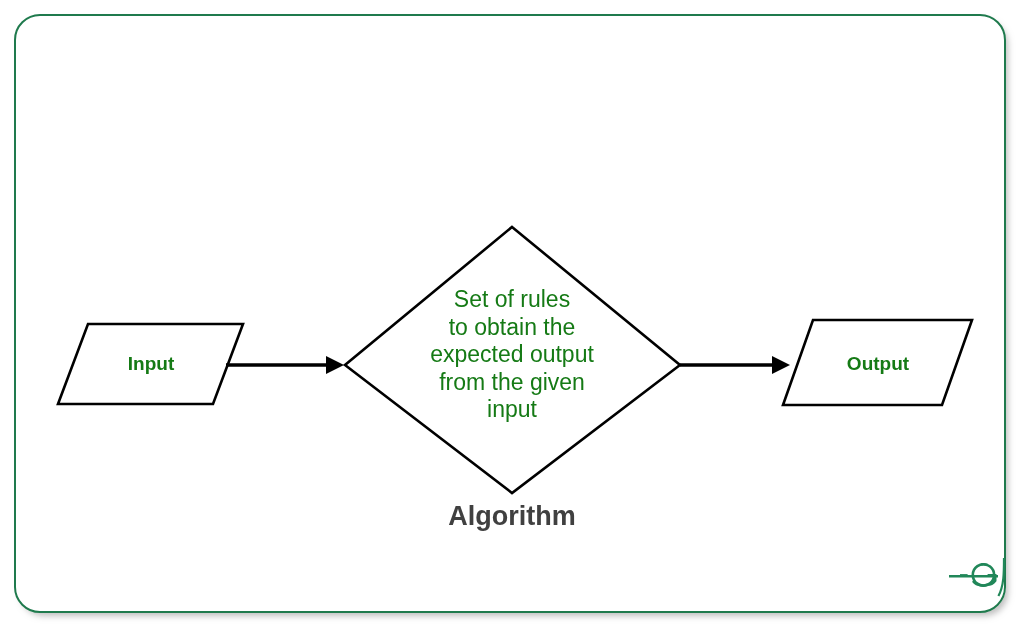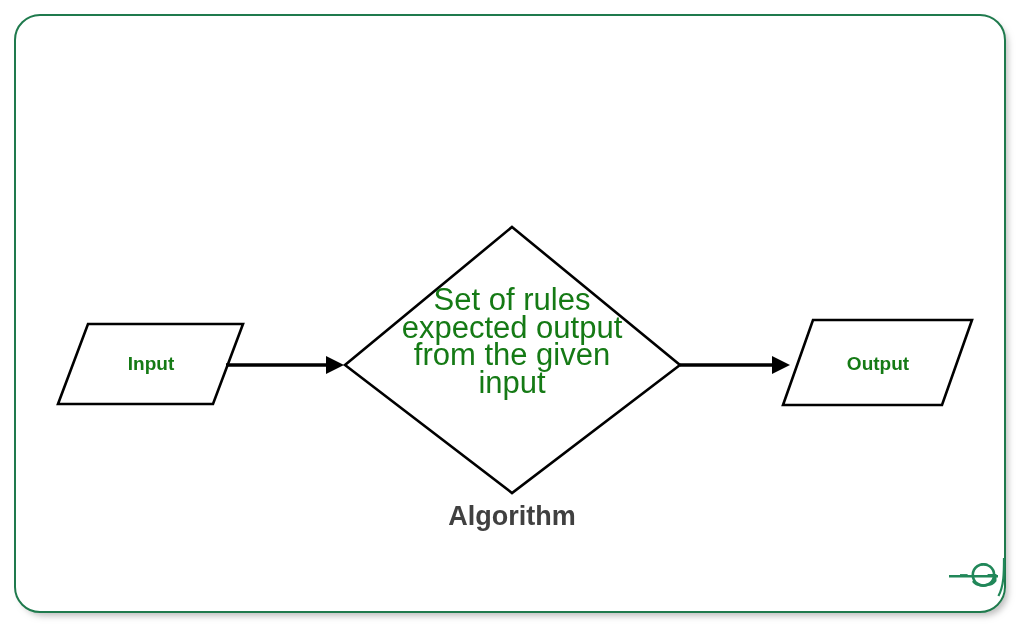--- a/index.html
+++ b/index.html
@@ -99,21 +99,21 @@
     width: 190px;
   }
 
   #diamond-text {
     position: absolute;
     left: 392px;
     top: 286px;
     width: 240px;
     text-align: center;
     color: #157a15;
-    font-size: 31px;
+    font-size: 23px;
     font-weight: normal;
     line-height: 27.5px;
   }
   #diamond-text .tline {
     display: block;
     white-space: nowrap;
   }
 
   #algorithm-caption {
     position: absolute;
@@ -158,20 +158,21 @@
     <line class="connector" x1="680" y1="365" x2="781" y2="365"></line>
     <polygon class="arrowhead" points="790,365 772,356 772,374"></polygon>
   </svg>
 
   <div class="node-label" id="input-label">Input</div>
 
   <div class="node-label" id="output-label">Output</div>
 
   <div id="diamond-text">
     <span class="tline">Set of rules</span>
+    <span class="tline">to obtain the</span>
     <span class="tline">expected output</span>
     <span class="tline">from the given</span>
     <span class="tline">input</span>
   </div>
 
   <div id="algorithm-caption">Algorithm</div>
 
   <svg class="logo" viewBox="0 0 62 52">
     <g fill="none" stroke="#218759" stroke-width="2.6">
 

